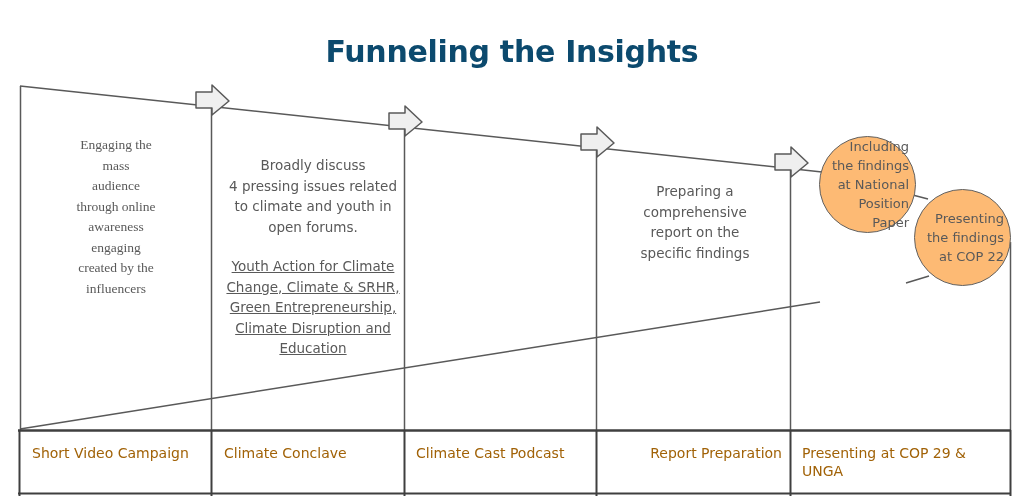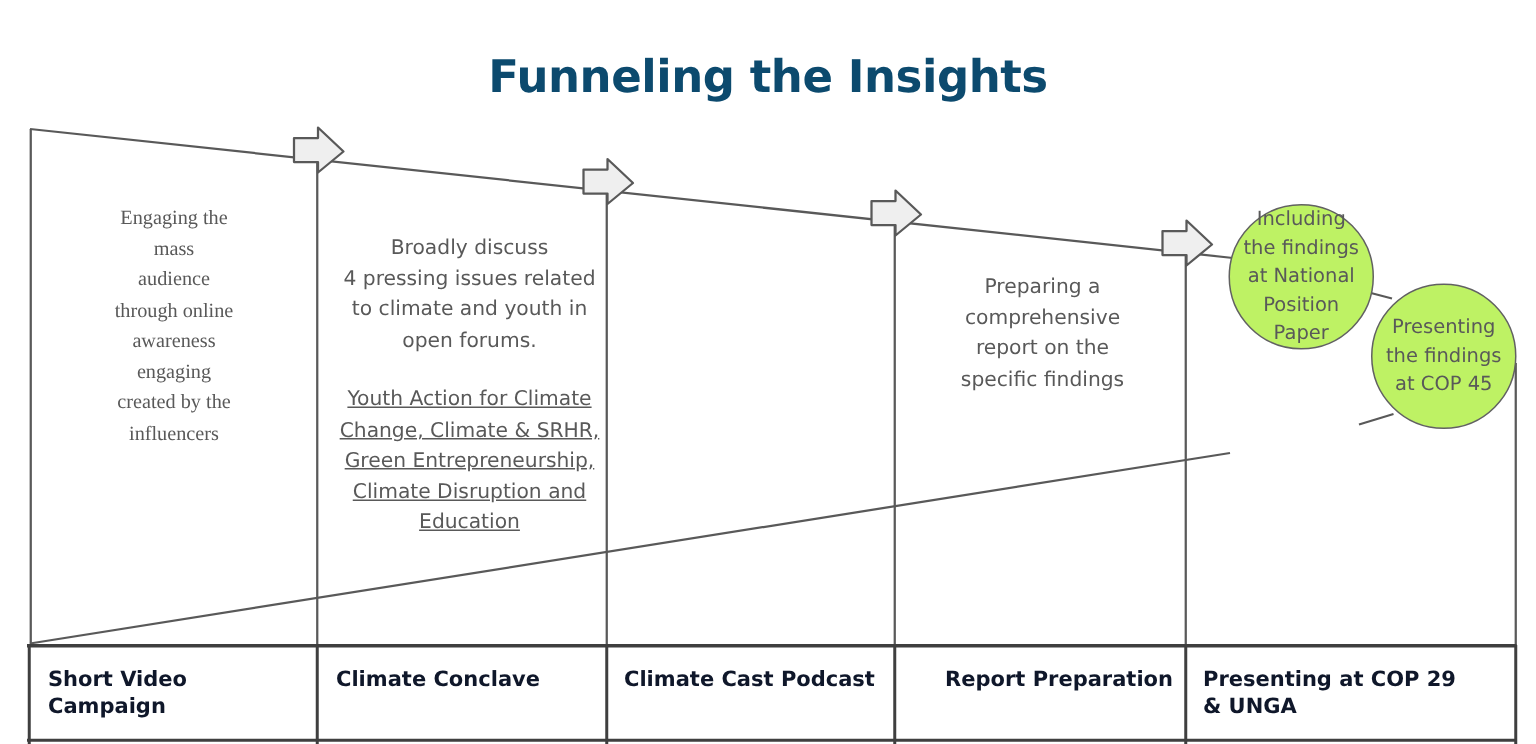--- a/index.html
+++ b/index.html
@@ -58,39 +58,39 @@
   .colText .under {
     text-decoration: underline;
     display: block;
     margin-top: 19px;
   }
 
   
   .circle {
     position: absolute;
     border-radius: 50%;
-    background: #bef264;
+    background: #fdba74;
     border: 1.6px solid #616161;
     box-sizing: border-box;
     display: flex;
     align-items: center;
     justify-content: center;
-    text-align: center;
+    text-align: right;
     font-size: 13px;
     line-height: 19px;
     color: #595959;
   }
   .circle span { display: block; padding: 0 6px; }
 
   
   .bottomLabel {
     position: absolute;
     font-size: 14px;
-    font-weight: bold;
-    color: #0f172a;
+    font-weight: normal;
+    color: #a16207;
     line-height: 18px;
     font-family: "DejaVu Sans", "Liberation Sans", sans-serif;
   }
 </style>
 </head>
 <body>
 
 <div id="canvas">
 
   <div class="title">Funneling the Insights</div>
@@ -157,21 +157,21 @@
 
   <div class="colText" style="left:604px; top:181px; width:182px;">
     <span style="white-space:pre-line;">Preparing a
 comprehensive
 report on the
 specific findings</span>
   </div>
 
 
   <div class="circle" style="left:914px; top:189px; width:97px; height:97px;">
-    <span>Presenting the findings at COP 45</span>
+    <span>Presenting the findings at COP 22</span>
   </div>
 
   <div class="circle" style="left:819px; top:136px; width:97px; height:97px;">
     <span>Including the findings at National Position Paper</span>
   </div>
 
   <div class="bottomLabel" style="left:32px; top:444px; width:172px;">
     <span>Short Video Campaign</span>
   </div>
   <div class="bottomLabel" style="left:224px; top:444px; width:172px;">

